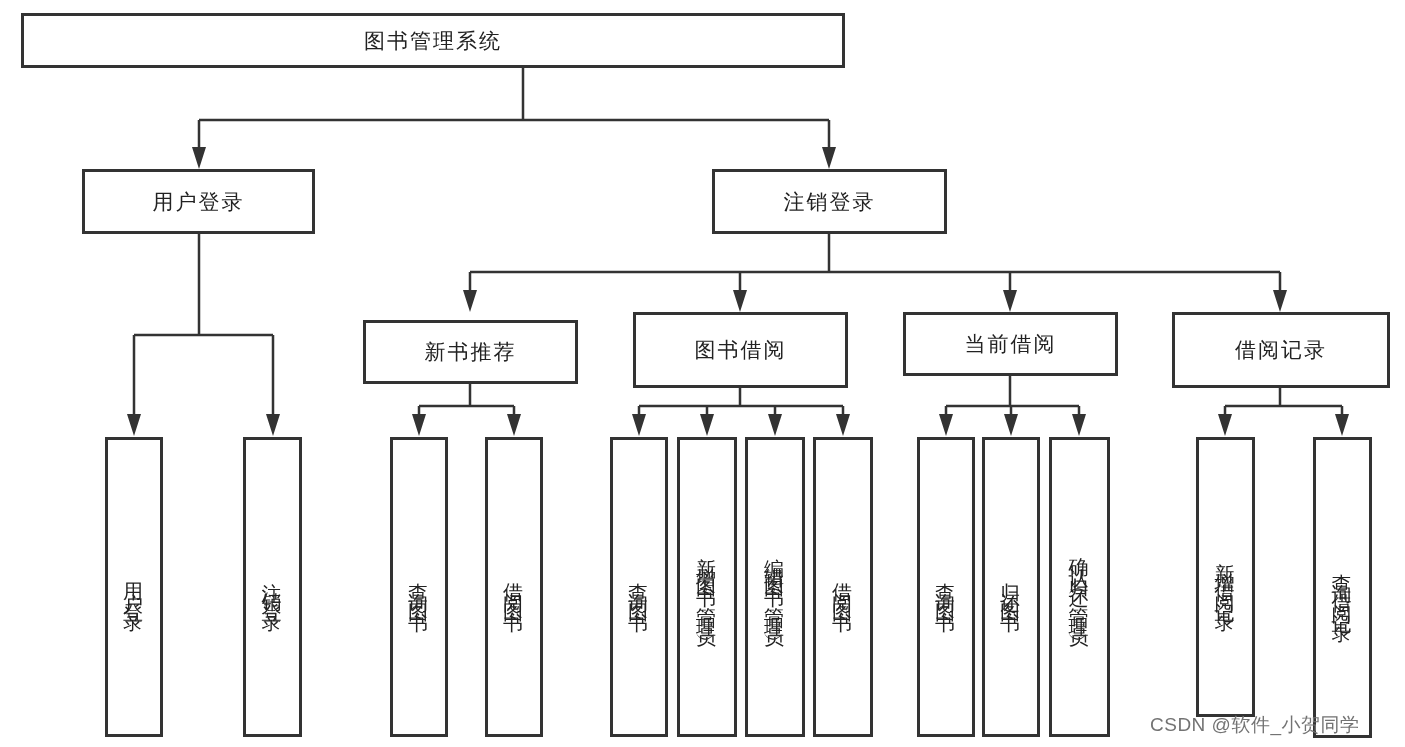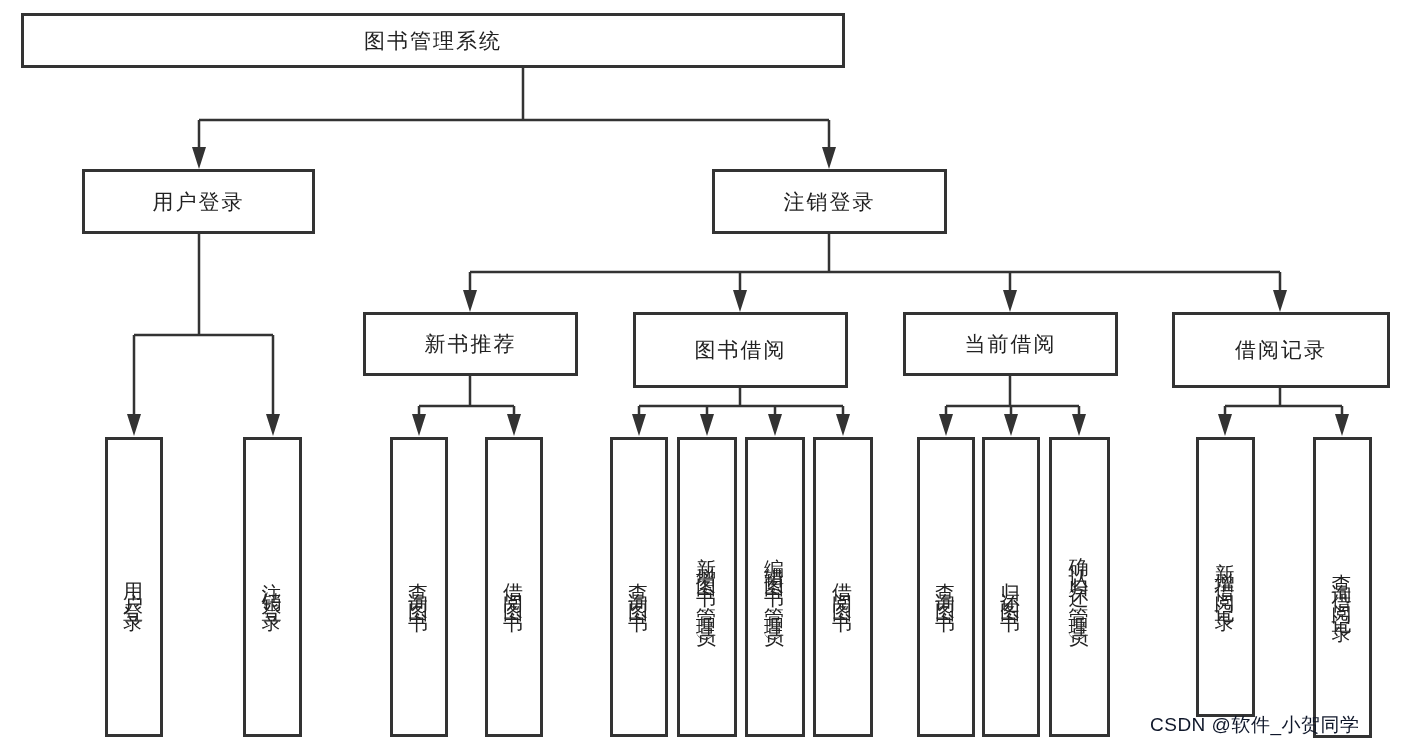--- a/index.html
+++ b/index.html
@@ -30,21 +30,21 @@
     writing-mode:vertical-rl;
     text-orientation:mixed;
     font-size:20px;
     letter-spacing:10px;
     white-space:nowrap;
   }
   .watermark{
     position:absolute;
     left:1150px;top:712px;
     font-size:19px;
-    color:#0f172a;
+    color:#737373;
     letter-spacing:0.5px;
     white-space:nowrap;
   }
 </style>
 </head>
 <body>
 
 <div id="stage">
 
   <svg id="connectors" viewBox="0 0 1405 747" xmlns="http://www.w3.org/2000/svg">
@@ -74,21 +74,21 @@
     <span class="h-text">图书管理系统</span>
   </div>
 
   <div class="box" style="left:82px;top:169px;width:233px;height:65px;">
     <span class="h-text">用户登录</span>
   </div>
   <div class="box" style="left:712px;top:169px;width:235px;height:65px;">
     <span class="h-text">注销登录</span>
   </div>
 
-  <div class="box" style="left:363px;top:312px;width:215px;height:64px;">
+  <div class="box" style="left:363px;top:320px;width:215px;height:64px;">
     <span class="h-text">新书推荐</span>
   </div>
   <div class="box" style="left:633px;top:312px;width:215px;height:76px;">
     <span class="h-text">图书借阅</span>
   </div>
   <div class="box" style="left:903px;top:312px;width:215px;height:64px;">
     <span class="h-text">当前借阅</span>
   </div>
   <div class="box" style="left:1172px;top:312px;width:218px;height:76px;">
     <span class="h-text">借阅记录</span>

